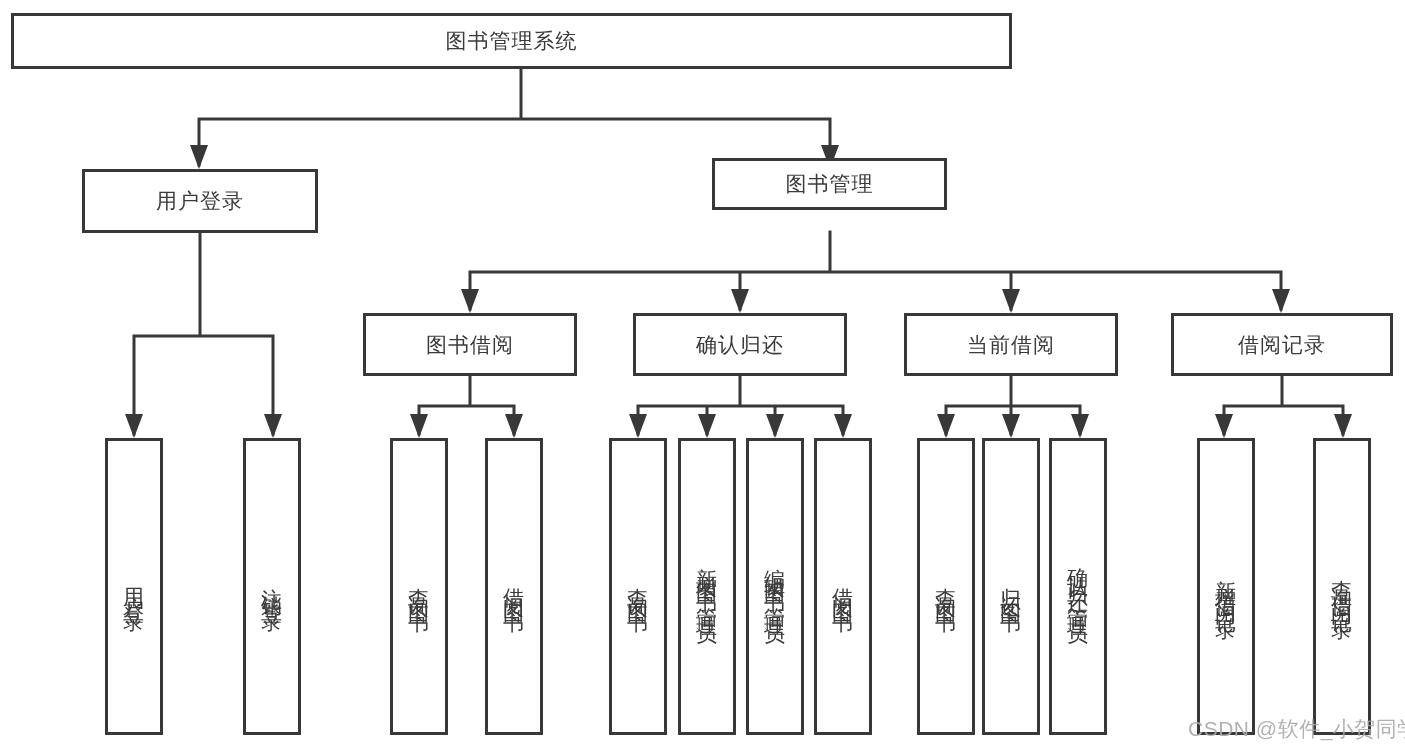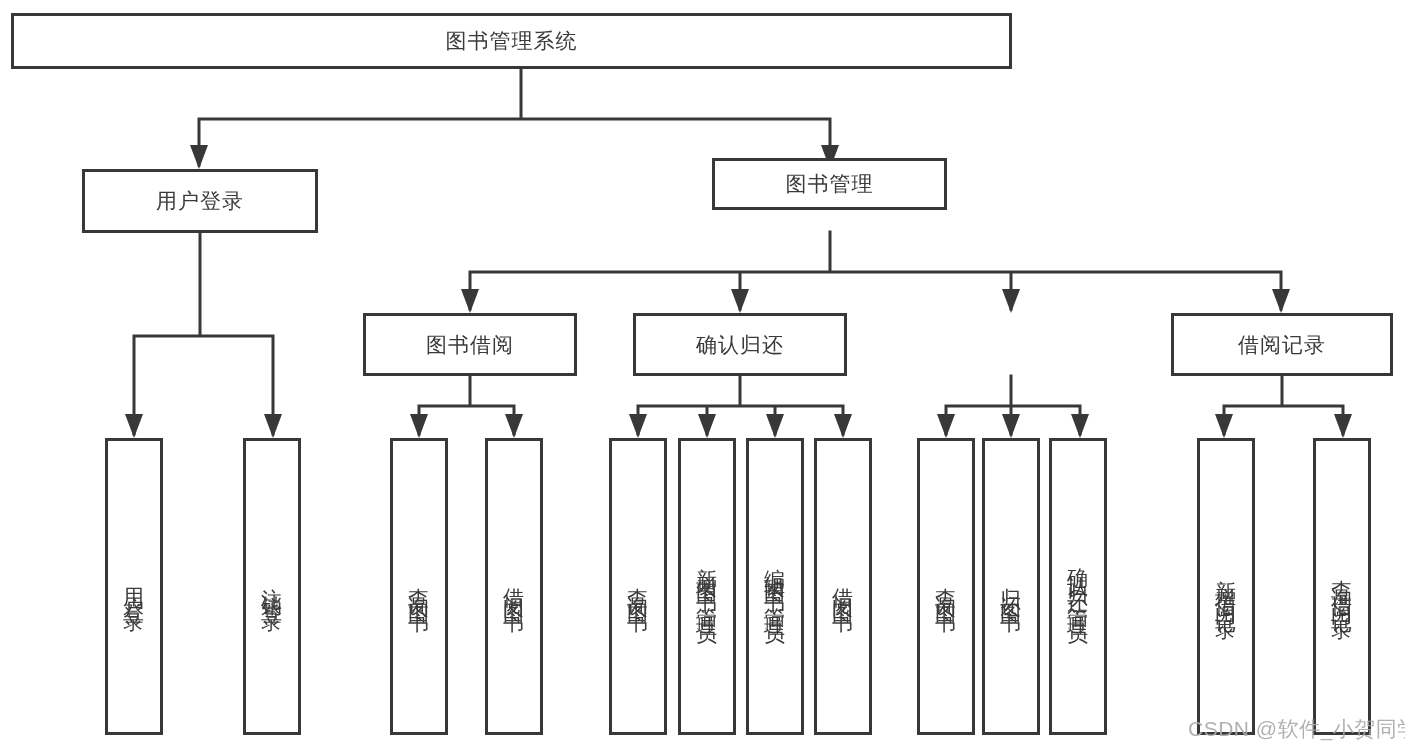--- a/index.html
+++ b/index.html
@@ -113,20 +113,21 @@
              M1334,414 H1352 L1343,438 Z"></path>
   </svg>
 
   <div class="node" style="left:11px; top:13px; width:1001px; height:56px">图书管理系统</div>
 
   <div class="node" style="left:82px; top:169px; width:236px; height:64px">用户登录</div>
   <div class="node" style="left:712px; top:158px; width:235px; height:52px">图书管理</div>
 
   <div class="node" style="left:363px; top:313px; width:214px; height:63px">图书借阅</div>
   <div class="node" style="left:633px; top:313px; width:214px; height:63px">确认归还</div>
+  <div class="node" style="left:904px; top:313px; width:214px; height:63px">当前借阅</div>
   <div class="node" style="left:1171px; top:313px; width:222px; height:63px">借阅记录</div>
 
   <div class="node leaf" style="left:105px">
     <span class="vtext">用户登录</span>
   </div>
   <div class="node leaf" style="left:243px">
     <span class="vtext">注销登录</span>
   </div>
 
   <div class="node leaf" style="left:390px">

